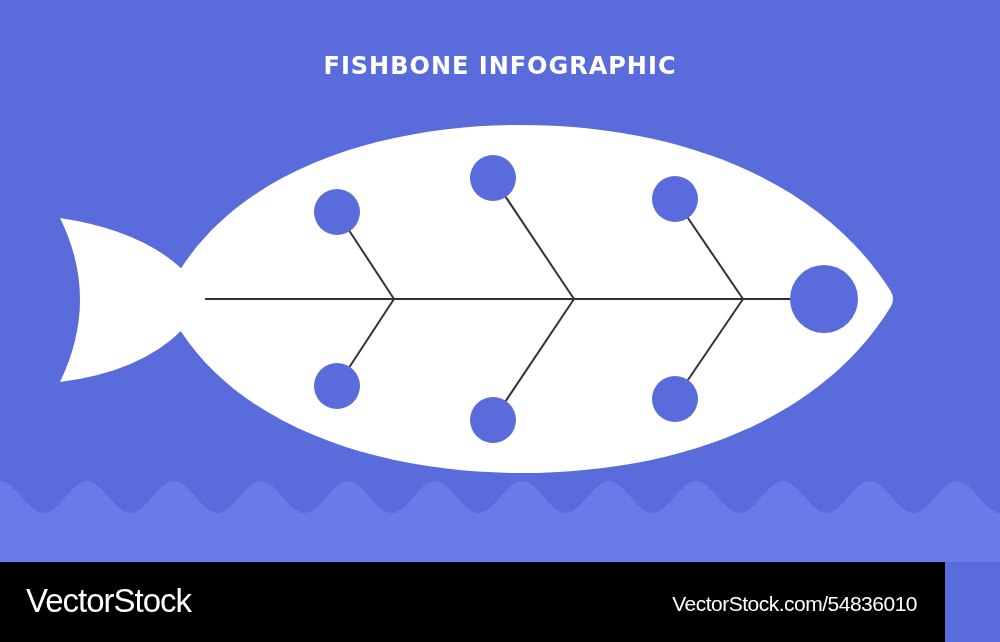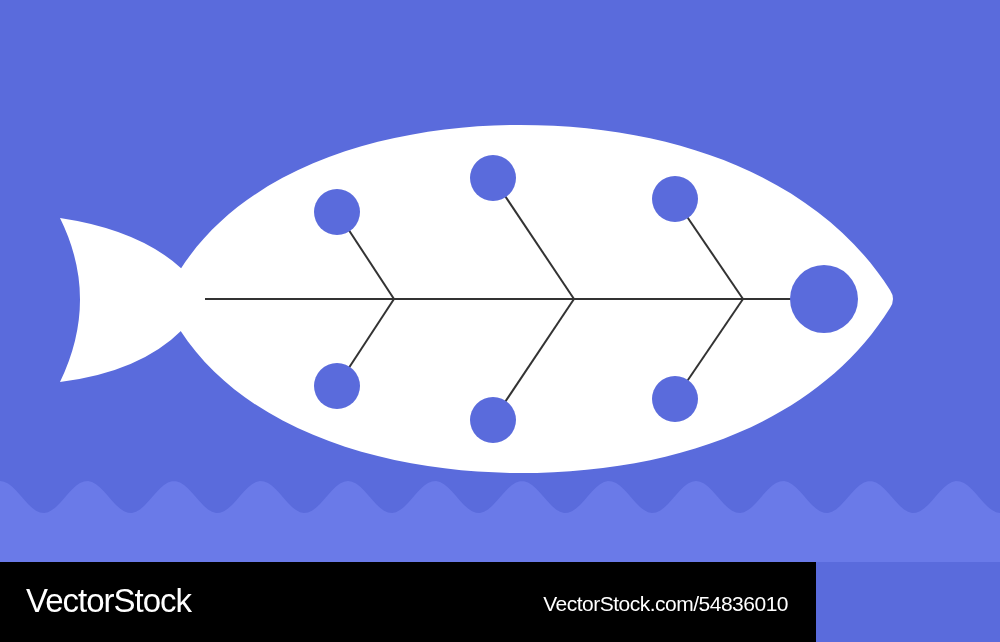--- a/index.html
+++ b/index.html
@@ -1,20 +1,20 @@
 <!DOCTYPE html>
 <html><head>
   <meta charset="utf-8">
   <style>
     html, body { margin: 0; padding: 0; }
     body { width: 1000px; height: 642px; overflow: hidden; position: relative; background: #5a6bdc; font-family: "Liberation Sans", sans-serif; }
     .canvas { position: absolute; left: 0; top: 0; width: 1000px; height: 562px; }
     .title { position: absolute; left: 0; top: 52px; width: 1000px; text-align: center; color: #ffffff; font-family: "DejaVu Sans", sans-serif; font-weight: bold; font-size: 24px; letter-spacing: 1px; }
     svg.art { position: absolute; left: 0; top: 0; }
-    .footer { position: absolute; left: 0; top: 562px; width: 816px; height: 80px; background: #000000; }
+    .footer { position: absolute; left: 0; top: 562px; width: 945px; height: 80px; background: #000000; }
     .brand { position: absolute; left: 26px; top: 20px; color: #ffffff; font-family: "Liberation Sans", sans-serif; font-size: 33px; letter-spacing: -1px; }
     .ref { position: absolute; right: 28px; top: 30px; color: #ffffff; font-family: "Liberation Sans", sans-serif; font-size: 21px; letter-spacing: -0.5px; }
   </style>
 </head>
 <body>
 
 <div class="canvas">
   <svg class="art" width="1000" height="562" viewBox="0 0 1000 562">
 
     <path id="wave" fill="#6a7ae8" d="M0,562 L0,481.0 L4,481.7 L8,483.6 L12,486.6 L16,490.5 L20,495.0 L24,499.6 L28,504.0 L32,507.8 L36,510.7 L40,512.5 L44,513.0 L48,512.2 L52,510.1 L56,506.9 L60,502.9 L64,498.4 L68,493.8 L72,489.5 L76,485.8 L80,483.0 L84,481.4 L88,481.0 L92,482.0 L96,484.3 L100,487.5 L104,491.6 L108,496.1 L112,500.7 L116,505.0 L120,508.6 L124,511.3 L128,512.7 L132,512.9 L136,511.8 L140,509.4 L144,506.0 L148,501.8 L152,497.3 L156,492.7 L160,488.5 L164,485.0 L168,482.5 L172,481.2 L176,481.2 L180,482.5 L184,485.0 L188,488.5 L192,492.7 L196,497.3 L200,501.8 L204,506.0 L208,509.4 L212,511.8 L216,512.9 L220,512.7 L224,511.3 L228,508.6 L232,505.0 L236,500.7 L240,496.1 L244,491.6 L248,487.5 L252,484.3 L256,482.0 L260,481.0 L264,481.4 L268,483.0 L272,485.8 L276,489.5 L280,493.8 L284,498.4 L288,502.9 L292,506.9 L296,510.1 L300,512.2 L304,513.0 L308,512.5 L312,510.7 L316,507.8 L320,504.0 L324,499.6 L328,495.0 L332,490.5 L336,486.6 L340,483.6 L344,481.7 L348,481.0 L352,481.7 L356,483.6 L360,486.6 L364,490.5 L368,495.0 L372,499.6 L376,504.0 L380,507.8 L384,510.7 L388,512.5 L392,513.0 L396,512.2 L400,510.1 L404,506.9 L408,502.9 L412,498.4 L416,493.8 L420,489.5 L424,485.8 L428,483.0 L432,481.4 L436,481.0 L440,482.0 L444,484.3 L448,487.5 L452,491.6 L456,496.1 L460,500.7 L464,505.0 L468,508.6 L472,511.3 L476,512.7 L480,512.9 L484,511.8 L488,509.4 L492,506.0 L496,501.8 L500,497.3 L504,492.7 L508,488.5 L512,485.0 L516,482.5 L520,481.2 L524,481.2 L528,482.5 L532,485.0 L536,488.5 L540,492.7 L544,497.3 L548,501.8 L552,506.0 L556,509.4 L560,511.8 L564,512.9 L568,512.7 L572,511.3 L576,508.6 L580,505.0 L584,500.7 L588,496.1 L592,491.6 L596,487.5 L600,484.3 L604,482.0 L608,481.0 L612,481.4 L616,483.0 L620,485.8 L624,489.5 L628,493.8 L632,498.4 L636,502.9 L640,506.9 L644,510.1 L648,512.2 L652,513.0 L656,512.5 L660,510.7 L664,507.8 L668,504.0 L672,499.6 L676,495.0 L680,490.5 L684,486.6 L688,483.6 L692,481.7 L696,481.0 L700,481.7 L704,483.6 L708,486.6 L712,490.5 L716,495.0 L720,499.6 L724,504.0 L728,507.8 L732,510.7 L736,512.5 L740,513.0 L744,512.2 L748,510.1 L752,506.9 L756,502.9 L760,498.4 L764,493.8 L768,489.5 L772,485.8 L776,483.0 L780,481.4 L784,481.0 L788,482.0 L792,484.3 L796,487.5 L800,491.6 L804,496.1 L808,500.7 L812,505.0 L816,508.6 L820,511.3 L824,512.7 L828,512.9 L832,511.8 L836,509.4 L840,506.0 L844,501.8 L848,497.3 L852,492.7 L856,488.5 L860,485.0 L864,482.5 L868,481.2 L872,481.2 L876,482.5 L880,485.0 L884,488.5 L888,492.7 L892,497.3 L896,501.8 L900,506.0 L904,509.4 L908,511.8 L912,512.9 L916,512.7 L920,511.3 L924,508.6 L928,505.0 L932,500.7 L936,496.1 L940,491.6 L944,487.5 L948,484.3 L952,482.0 L956,481.0 L960,481.4 L964,483.0 L968,485.8 L972,489.5 L976,493.8 L980,498.4 L984,502.9 L988,506.9 L992,510.1 L996,512.2 L1000,513.0 L1000,562 Z"></path>
@@ -37,18 +37,19 @@
         <circle cx="337" cy="212" r="23"></circle>
         <circle cx="337" cy="386" r="23"></circle>
         <circle cx="493" cy="178" r="23"></circle>
         <circle cx="493" cy="420" r="23"></circle>
         <circle cx="675" cy="199" r="23"></circle>
         <circle cx="675" cy="399" r="23"></circle>
         <circle cx="824" cy="299" r="34"></circle>
       </g>
   </svg>
 
+  <div class="title">FISHBONE INFOGRAPHIC</div>
 </div>
 
 <div class="footer">
   <div class="brand">VectorStock</div>
   <div class="ref">VectorStock.com/54836010</div>
 </div>
 
 </body></html>

